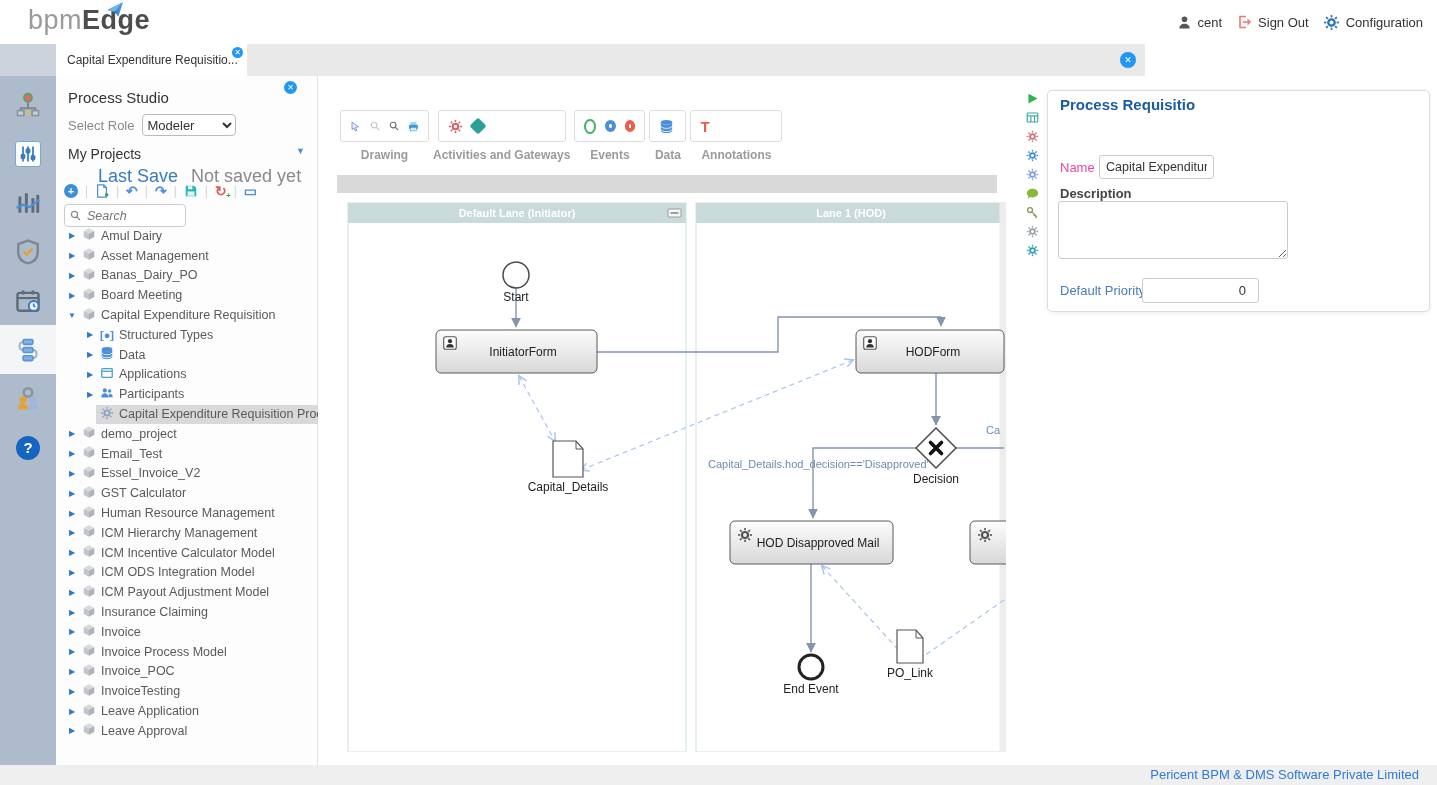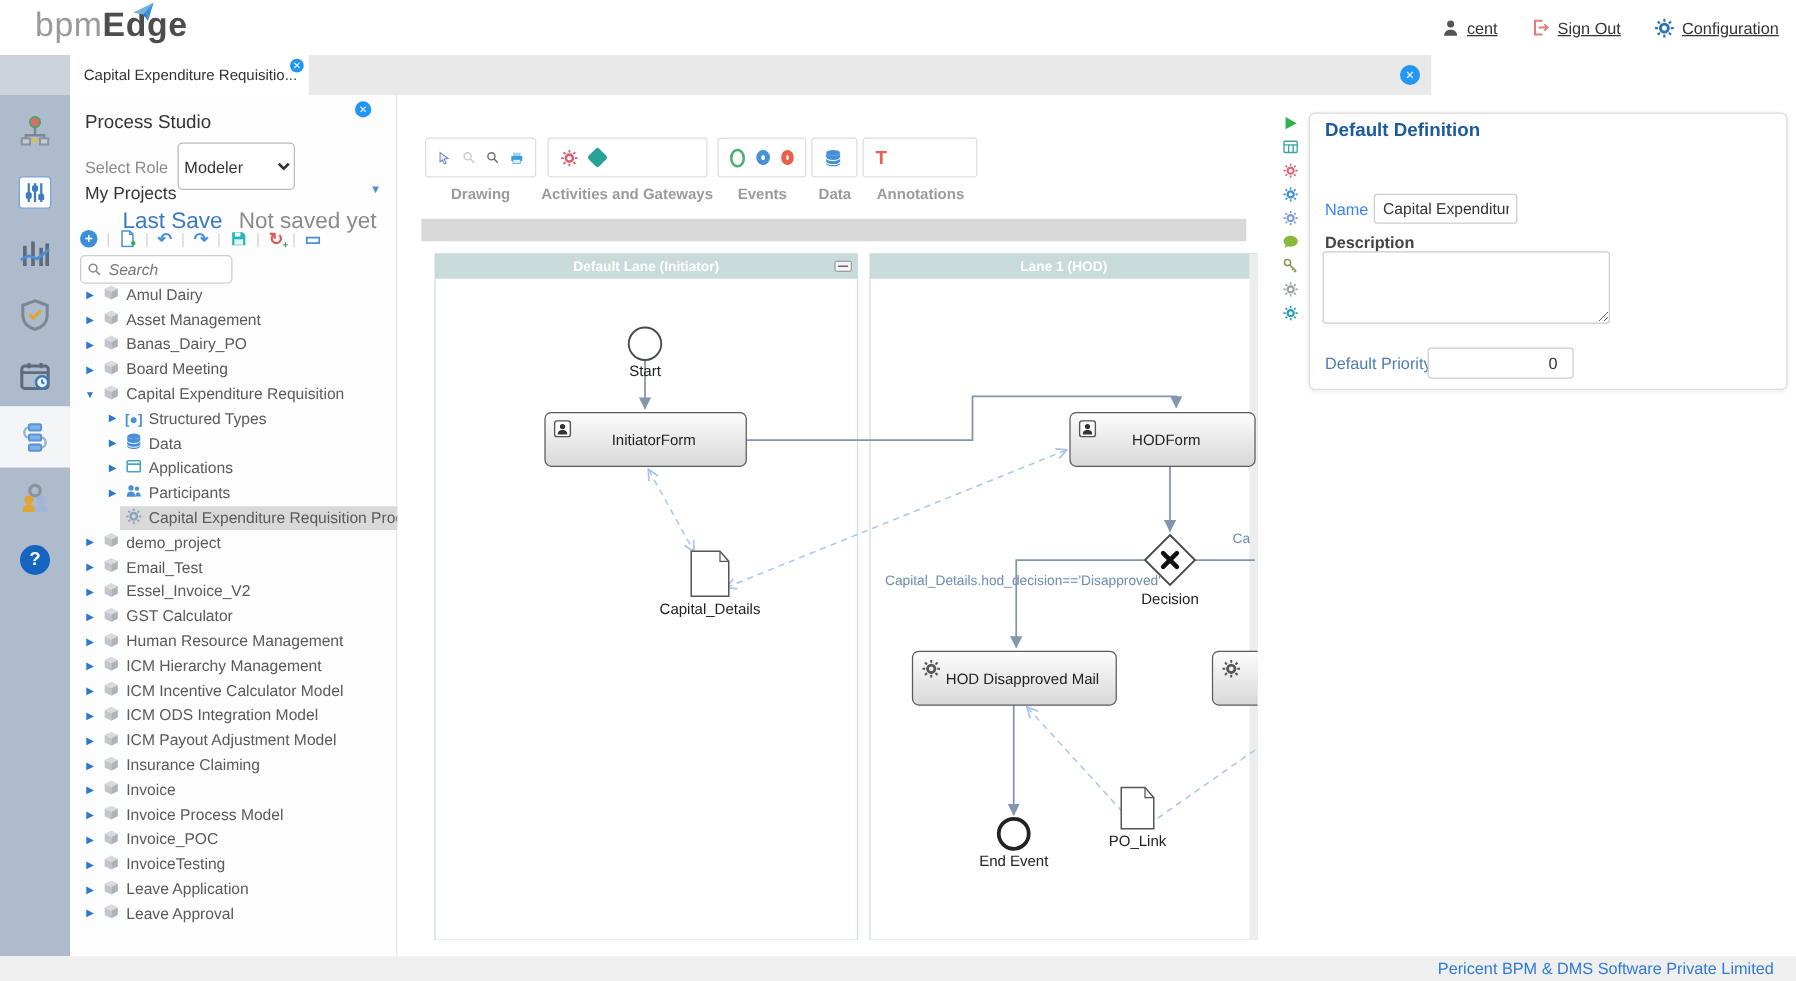--- a/index.html
+++ b/index.html
@@ -6,21 +6,21 @@
   *{box-sizing:border-box;}
   .app{position:relative;width:1437px;height:785px;overflow:hidden;background:#fff;
        font-family:"Liberation Sans",sans-serif;color:#333;}
 
   
   .topbar{position:absolute;left:0;top:0;width:1437px;height:44px;background:#fff;z-index:5;}
   .logo{position:absolute;left:28px;top:5px;font-size:27px;letter-spacing:.5px;cursor:default;}
   .logo .bpm{color:#9a9a9a;font-weight:500;}
   .logo .edge{color:#4d4d4d;font-weight:600;}
   .logo svg.plane{position:absolute;left:74px;top:-4px;width:26px;height:18px;}
-  .top-right{position:absolute;right:14px;top:0;height:44px;display:flex;align-items:center;gap:26px;text-decoration:underline;}
+  .top-right{position:absolute;right:14px;top:0;height:44px;display:flex;align-items:center;gap:14px;}
   .top-item{display:flex;align-items:center;gap:6px;font-size:13px;color:#333;cursor:pointer;}
   .ic{display:inline-block;vertical-align:middle;}
   .ic-person{width:15px;height:15px;color:#555;}
   .ic-signout{width:16px;height:16px;color:#e87a7a;}
   .ic-gear-blue{width:17px;height:17px;color:#2a6fba;}
 
   
   .tabbar{position:absolute;left:0;top:44px;width:1145px;height:32px;background:#e9e9e9;}
   .tabbar-left{position:absolute;left:0;top:0;width:56px;height:32px;background:#cdd3dd;}
   .tab{position:absolute;left:56px;top:0;width:191px;height:32px;background:#fff;
@@ -40,21 +40,21 @@
   .help-badge{width:24px;height:24px;border-radius:50%;background:#1565c0;color:#fff;font-weight:bold;
               font-size:15px;display:flex;align-items:center;justify-content:center;}
 
   
   .left-panel{position:absolute;left:56px;top:76px;width:262px;height:689px;background:#fdfdfd;
               border-right:1px solid #e2e2e2;}
   .lp-title{position:absolute;left:12px;top:13px;font-size:15px;color:#333;}
   .lp-close{position:absolute;right:20px;top:5px;width:13px;height:13px;font-size:8px;}
   .lp-role{position:absolute;left:12px;top:38px;display:flex;align-items:center;gap:8px;}
   .lp-role-label{font-size:13px;color:#8a8a8a;}
-  .lp-role select{width:94px;height:38px;font-size:13px;color:#333;border:1px solid #bbb;border-radius:4px;
+  .lp-role select{width:94px;height:22px;font-size:13px;color:#333;border:1px solid #bbb;border-radius:4px;
                   background:#fff;font-family:"Liberation Sans",sans-serif;}
   .lp-projects{position:absolute;left:12px;top:70px;font-size:14px;color:#333;}
   .lp-proj-caret{position:absolute;right:12px;top:70px;color:#4a90d9;font-size:9px;cursor:pointer;}
   .lp-lastsave{position:absolute;left:6px;top:90px;font-size:18px;margin-left:36px;}
   .lp-lastsave .lnk{color:#3a7bbf;}
   .lp-lastsave .val{color:#8a8a8a;margin-left:8px;}
   .lp-tools{position:absolute;left:8px;top:106px;display:flex;align-items:center;gap:7px;height:18px;}
   .lp-tools .sep{color:#d2d2d2;font-size:12px;}
   .tool{cursor:pointer;display:flex;align-items:center;justify-content:center;}
   .add-circle{width:14px;height:14px;border-radius:50%;background:#3a8fd8;color:#fff;font-size:11px;
@@ -113,21 +113,21 @@
   .right-strip svg{width:13px;height:13px;cursor:pointer;}
   .rs-play{color:#2eb44a;}.rs-table{color:#3aa7a0;}.rs-gears-red{color:#d96a76;}
   .rs-gear-blue{color:#3a8fd8;}.rs-gear-lblue{color:#7e9ce0;}.rs-bubble{color:#8ab83a;}
   .rs-key{color:#8a9a56;}.rs-gear-gray{color:#9aa0a6;}.rs-gear-teal{color:#2a9bb5;}
 
   .prop-card{position:absolute;left:1047px;top:90px;width:383px;height:222px;background:#fff;
              border:1px solid #ddd;border-radius:5px;box-shadow:0 1px 4px rgba(0,0,0,.07);}
   .pc-title{position:absolute;left:12px;top:5px;font-size:15px;font-weight:bold;color:#1b5ba0;}
   .pc-section{position:absolute;left:12px;top:40px;width:357px;font-size:15px;color:#444;
               border-bottom:1px solid #ccc;padding-bottom:8px;}
-  .pc-name-label{position:absolute;left:12px;top:69px;font-size:13px;color:#3b82f6;}
+  .pc-name-label{position:absolute;left:12px;top:69px;font-size:13px;color:#ec4899;}
   .pc-name-input{position:absolute;left:51px;top:64px;width:115px;height:24px;border:1px solid #ccc;border-radius:3px;
                  font-size:12.5px;color:#333;padding:0 6px;font-family:"Liberation Sans",sans-serif;}
   .pc-desc-label{position:absolute;left:12px;top:95px;font-size:13px;font-weight:bold;color:#444;}
   .pc-desc{position:absolute;left:10px;top:110px;width:230px;height:58px;border:1px solid #ccc;border-radius:3px;
            resize:both;font-family:"Liberation Sans",sans-serif;font-size:12px;}
   .pc-prio-label{position:absolute;left:12px;top:192px;font-size:13px;color:#4a7cb8;}
   .pc-prio-input{position:absolute;left:94px;top:187px;width:117px;height:25px;border:1px solid #ccc;border-radius:3px;
                  font-size:13px;color:#333;text-align:right;padding:0 12px;font-family:"Liberation Sans",sans-serif;}
 
   
@@ -852,21 +852,21 @@
       </svg>
     <svg class="rs-gear-gray" viewBox="0 0 16 16">
         <use href="#sym-gear"></use>
       </svg>
     <svg class="rs-gear-teal" viewBox="0 0 16 16">
         <use href="#sym-gear"></use>
       </svg>
   </div>
 
   <section class="prop-card">
-    <div class="pc-title">Default Definition</div>
+    <div class="pc-title">Process Requisitio</div>
     <label class="pc-name-label">Name</label>
     <input class="pc-name-input" type="text" value="Capital Expenditure R" style="">
     <label class="pc-desc-label">Description</label>
     <textarea class="pc-desc" style=""></textarea>
     <label class="pc-prio-label">Default Priority</label>
     <input class="pc-prio-input" type="text" value="0" style="">
   </section>
 
   <footer class="footer">
     <span>Pericent BPM &amp; DMS Software Private Limited</span>

